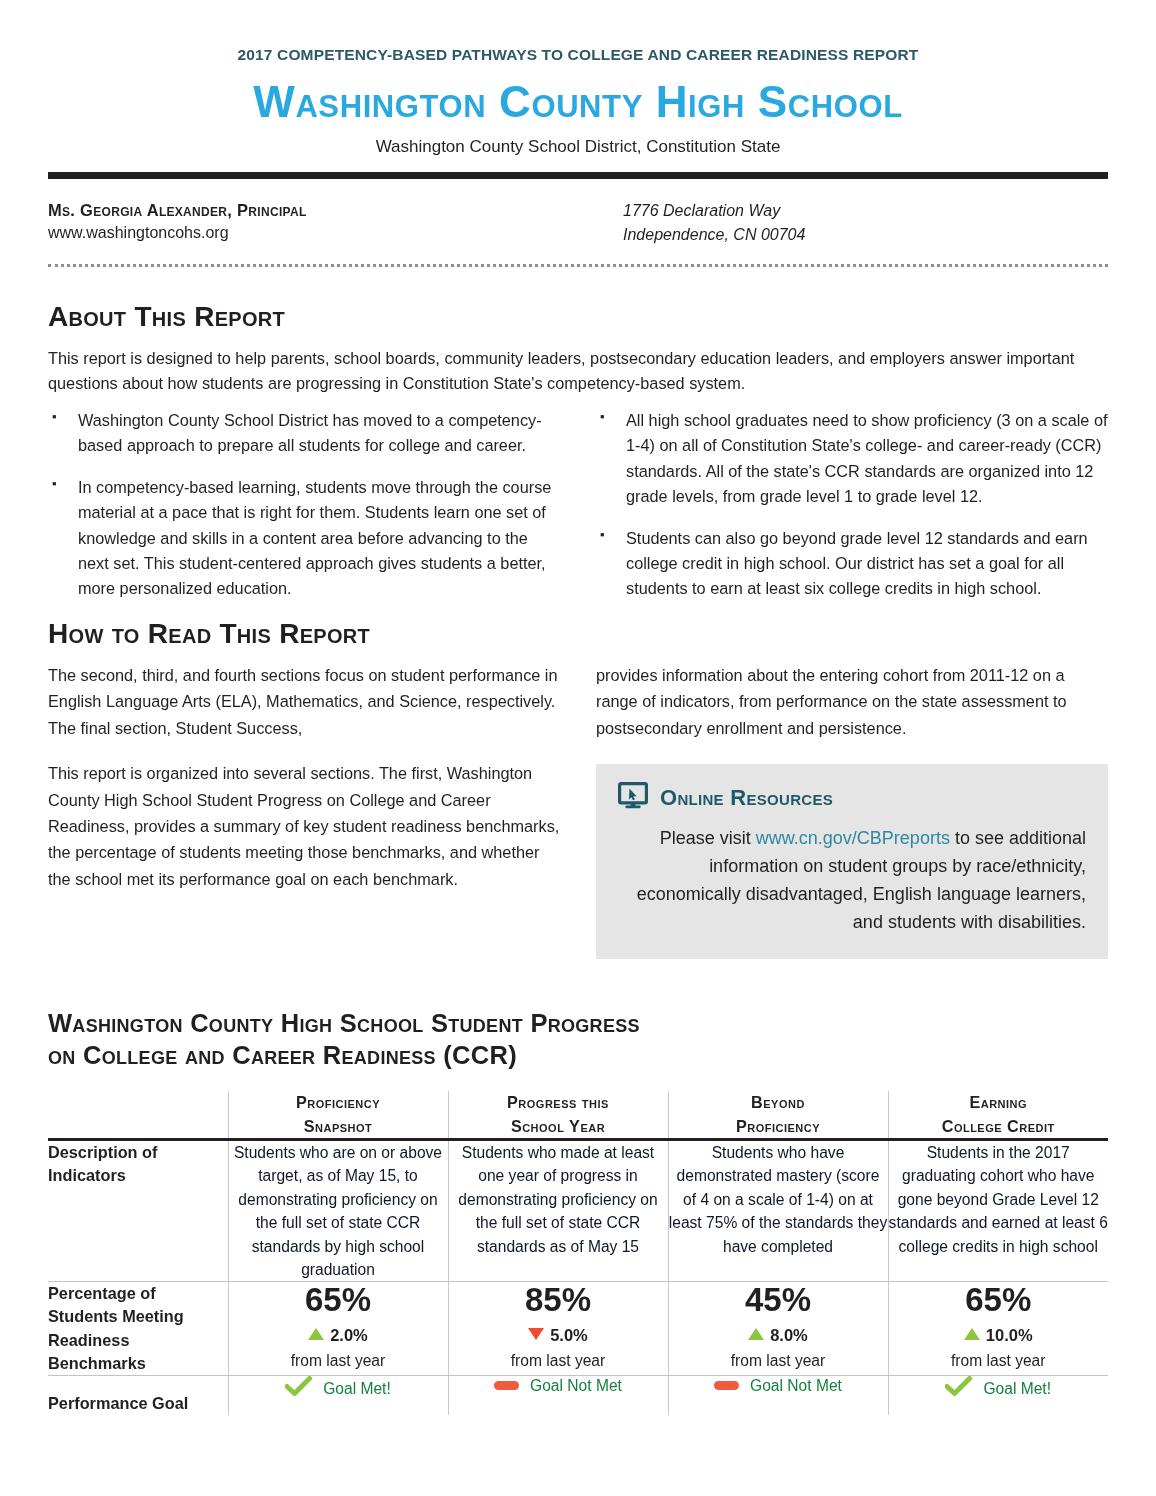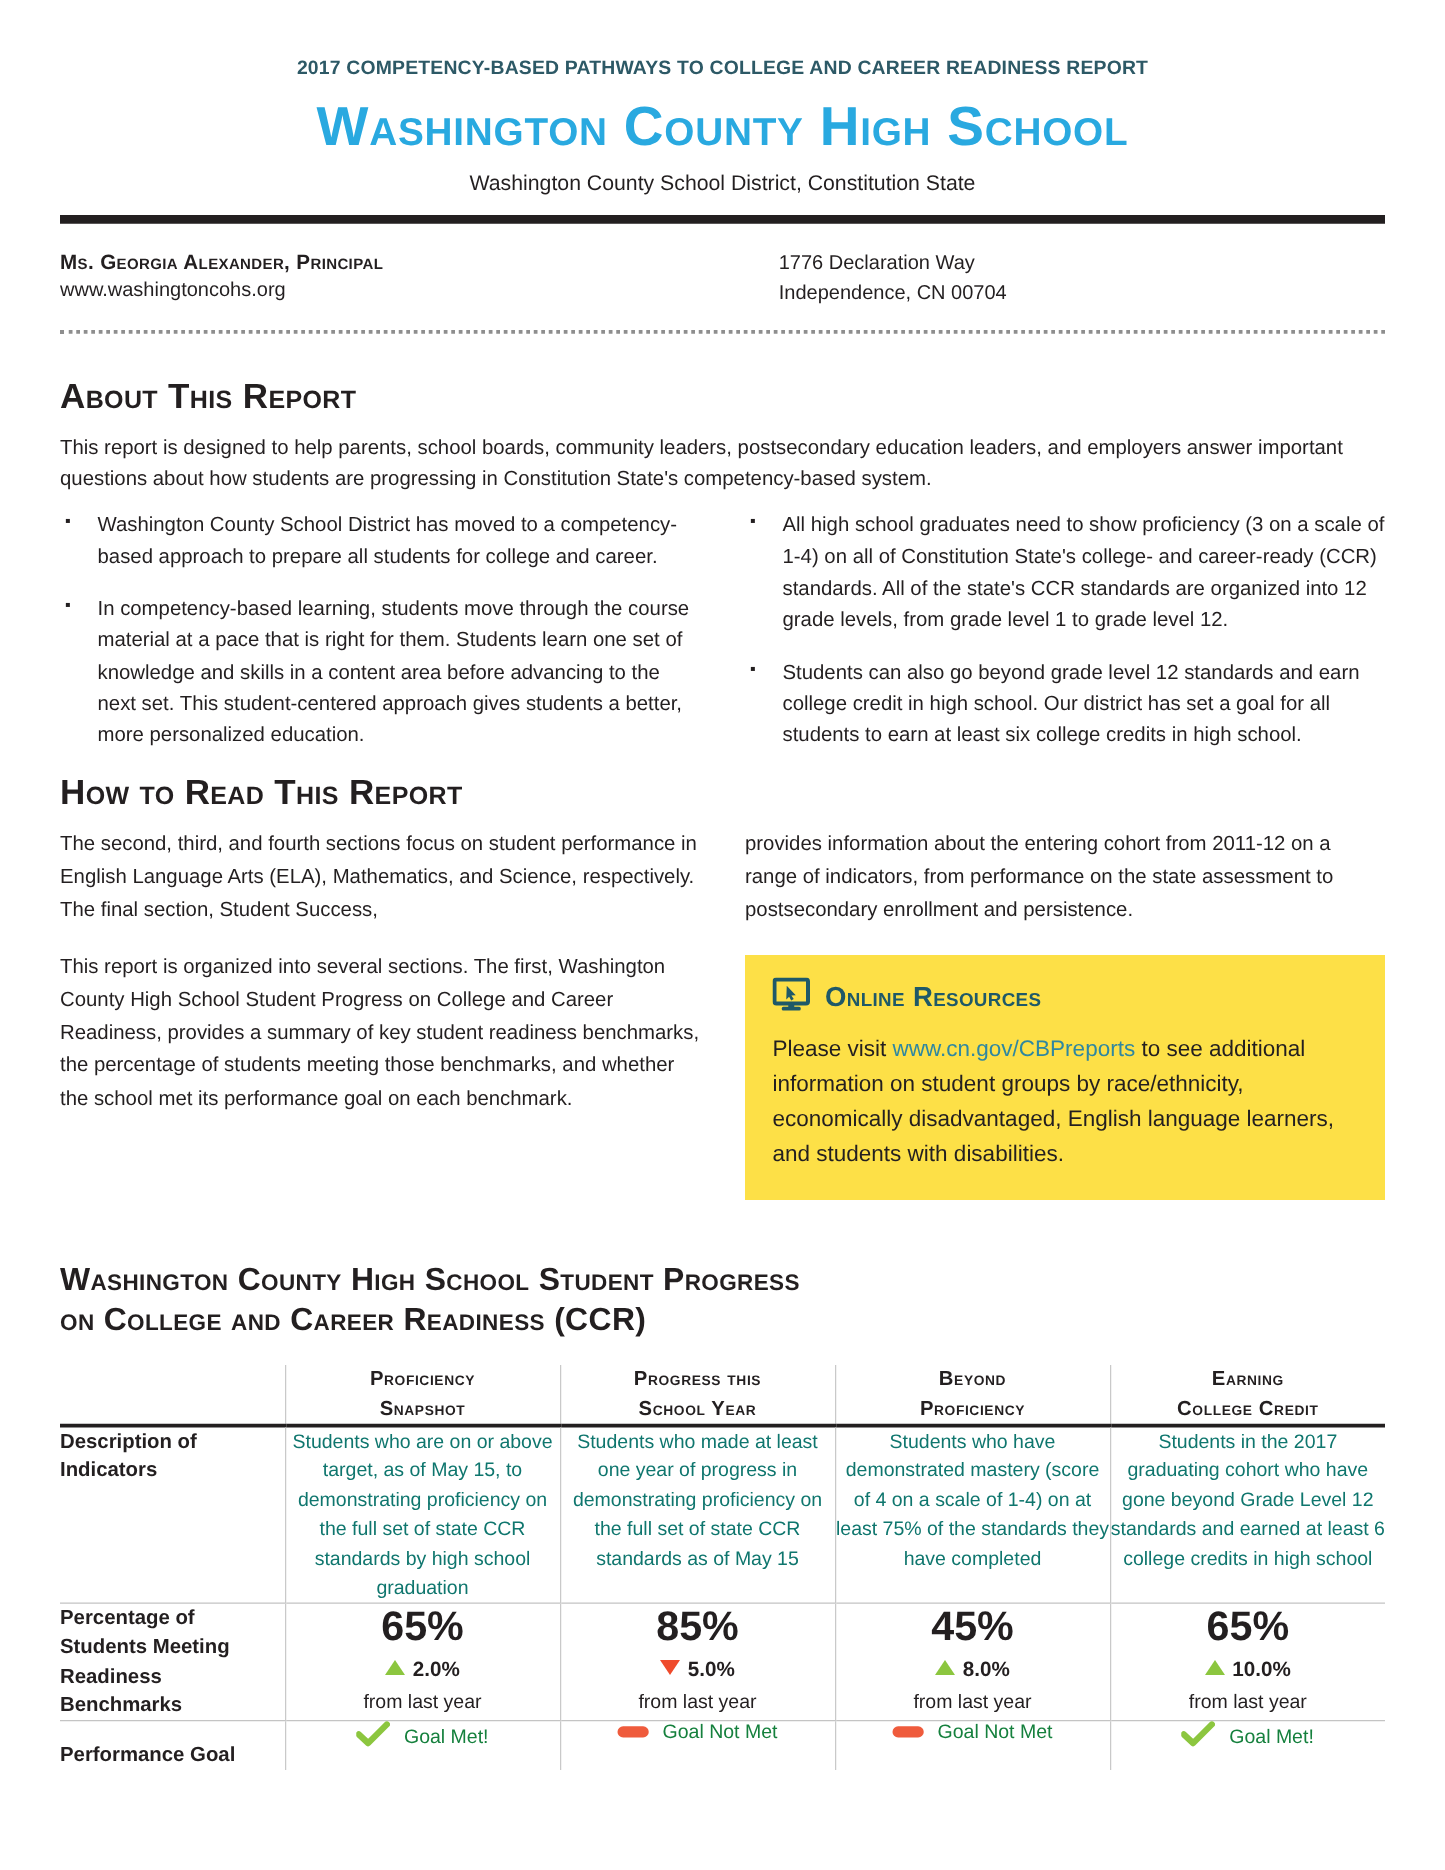--- a/index.html
+++ b/index.html
@@ -58,21 +58,21 @@
     margin-top: 14px;
   }
 
   
   .contact-row {
     display: flex;
     margin-top: 20px;
     gap: 25px;
   }
   .contact-col-left { width: 550px; }
-  .contact-col-right { flex: 1; }
+  .contact-col-right { flex: 1; font-style: italic; }
   .principal-name {
     font-size: 16.5px;
     font-weight: bold;
     font-variant: small-caps;
     letter-spacing: 0.3px;
     line-height: 1.35;
   }
   .contact-line {
     font-size: 16px;
     line-height: 1.55;
@@ -140,23 +140,24 @@
   .howto-left { width: 512px; }
   .howto-right { width: 512px; }
   .howto-para {
     font-size: 16.3px;
     line-height: 1.62;
     margin: 0 0 19px 0;
     color: #231f20;
   }
 
   .resources-box {
-    background: #fde047;
+    background: #e5e5e5;
     padding: 18px 22px 22px 22px;
     margin-top: 23px;
+    text-align: right;
   }
   .resources-head {
     display: flex;
     align-items: center;
     column-gap: 12px;
   }
   .resources-title {
     font-size: 22px;
     font-weight: bold;
     font-variant: small-caps;
@@ -223,21 +224,21 @@
     line-height: 1.42;
     padding: 13px 14px 18px 0;
     color: #231f20;
   }
   .desc-cell {
     text-align: center;
     font-size: 15.6px;
     line-height: 1.5;
     padding: 13px 14px 18px 14px;
     border-left: 1px solid #c9c9c9;
-    color: #0f766e;
+    color: #0f172a;
   }
   tr.sep td {
     border-top: 1px solid #c4c4c4;
     height: 0;
     padding: 0;
   }
 
   .pct-cell {
     text-align: center;
     border-left: 1px solid #c9c9c9;

